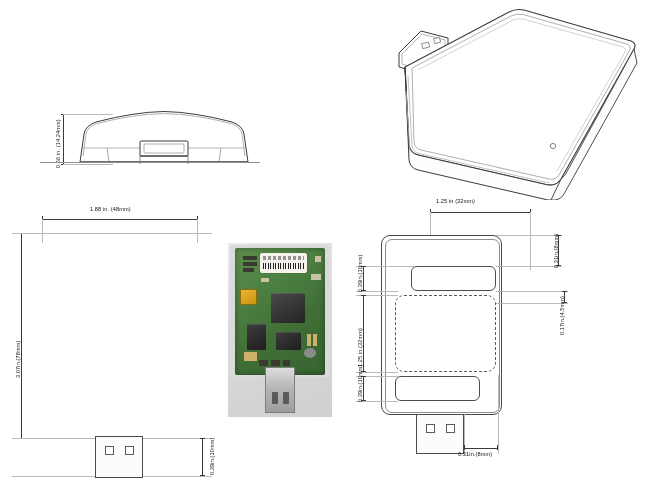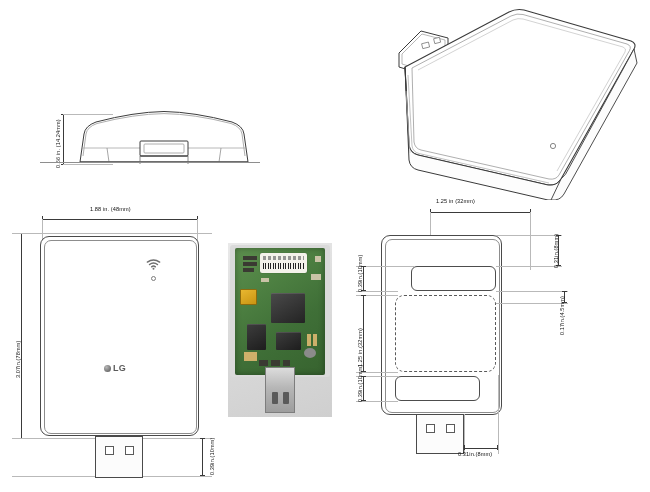--- a/index.html
+++ b/index.html
@@ -184,39 +184,20 @@
 
     <div class="abs vline" style="left:9px;top:33px;height:206px;"></div>
     <div class="abs tick-h" style="left:7px;top:33px;"></div>
     <div class="abs tick-h" style="left:7px;top:238px;"></div>
     <div class="dim vert abs" style="left:4px;top:178px;">3.07in.(78mm)</div>
 
     <div class="abs hline xlight" style="left:0px;top:33px;width:200px;"></div>
     <div class="abs hline xlight" style="left:0px;top:238px;width:200px;"></div>
     <div class="abs hline xlight" style="left:0px;top:276px;width:200px;"></div>
 
-    <div class="abs shell" style="left:28px;top:36px;width:159px;height:200px;">
-      <div class="abs shell-inner" style="left:3px;top:3px;width:153px;height:194px;">
-        <div class="face"></div>
-      </div>
-
-      <svg class="wifi-icon" style="left:105px;top:22px;" viewBox="0 0 24 18">
-        <path d="M2,5 Q12,-2 22,5" fill="none" stroke="#6e6e6e" stroke-width="2.4" stroke-linecap="round"></path>
-        <path d="M5.5,9 Q12,3.8 18.5,9" fill="none" stroke="#6e6e6e" stroke-width="2.4" stroke-linecap="round"></path>
-        <path d="M9,12.8 Q12,10.2 15,12.8" fill="none" stroke="#6e6e6e" stroke-width="2.4" stroke-linecap="round"></path>
-        <circle cx="12" cy="16" r="1.6" fill="#6e6e6e"></circle>
-      </svg>
-
-      <div class="led-dot" style="left:110px;top:39px;"></div>
-
-      <div class="lg-mark" style="left:63px;top:126px;">
-        <span class="lg-dot"></span>
-        <span class="lg-text">LG</span>
-      </div>
-    </div>
 
     <div class="abs usb-tab" style="left:83px;top:236px;width:48px;height:42px;">
       <div class="usb-pin" style="left:9px;top:9px;width:9px;height:9px;"></div>
       <div class="usb-pin" style="left:29px;top:9px;width:9px;height:9px;"></div>
     </div>
 
     <div class="abs vline" style="left:190px;top:238px;height:38px;"></div>
     <div class="abs tick-h" style="left:188px;top:238px;"></div>
     <div class="abs tick-h" style="left:188px;top:275px;"></div>
     <div class="dim vert abs" style="left:198px;top:275px;">0.39in.(10mm)</div>

